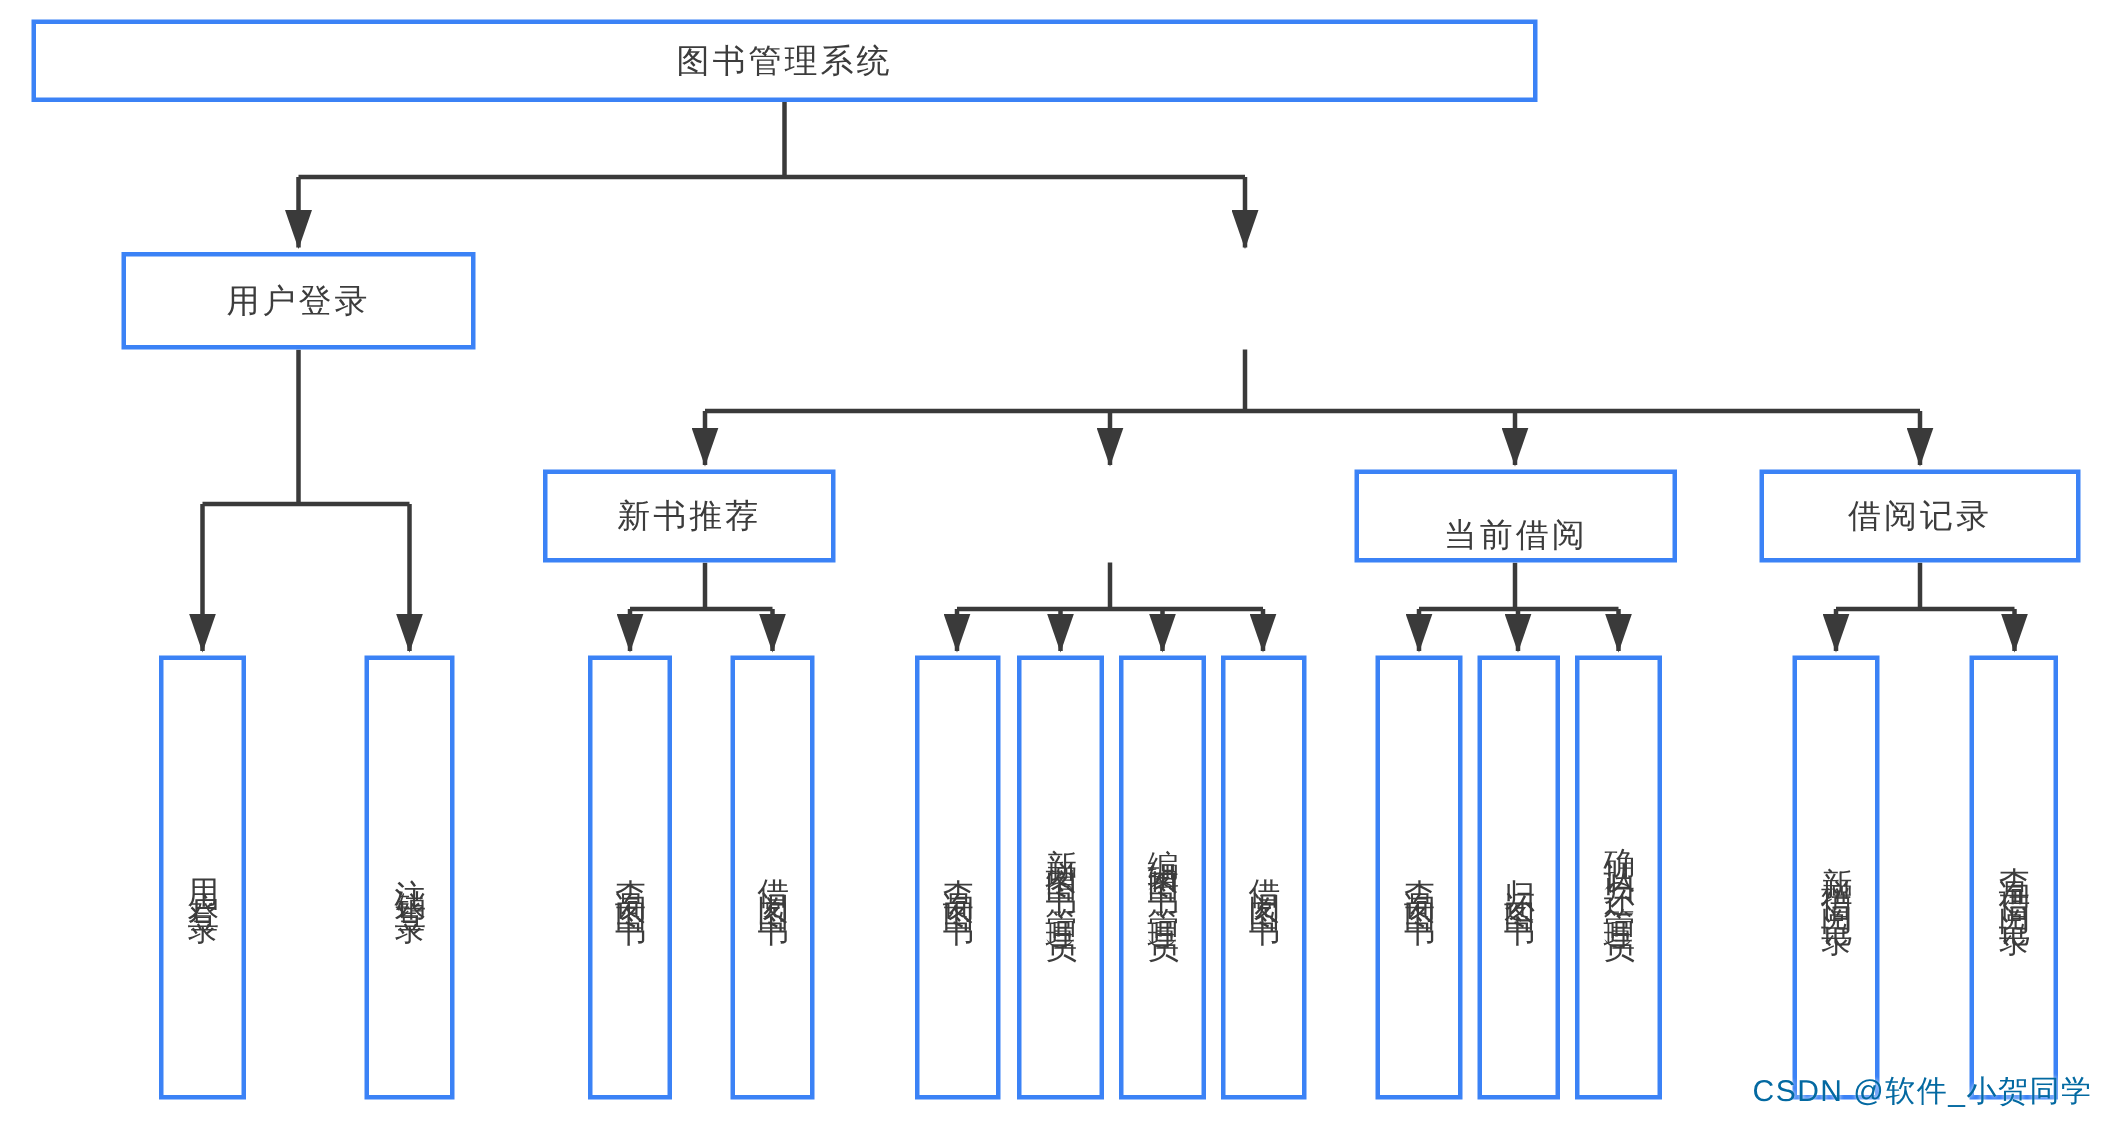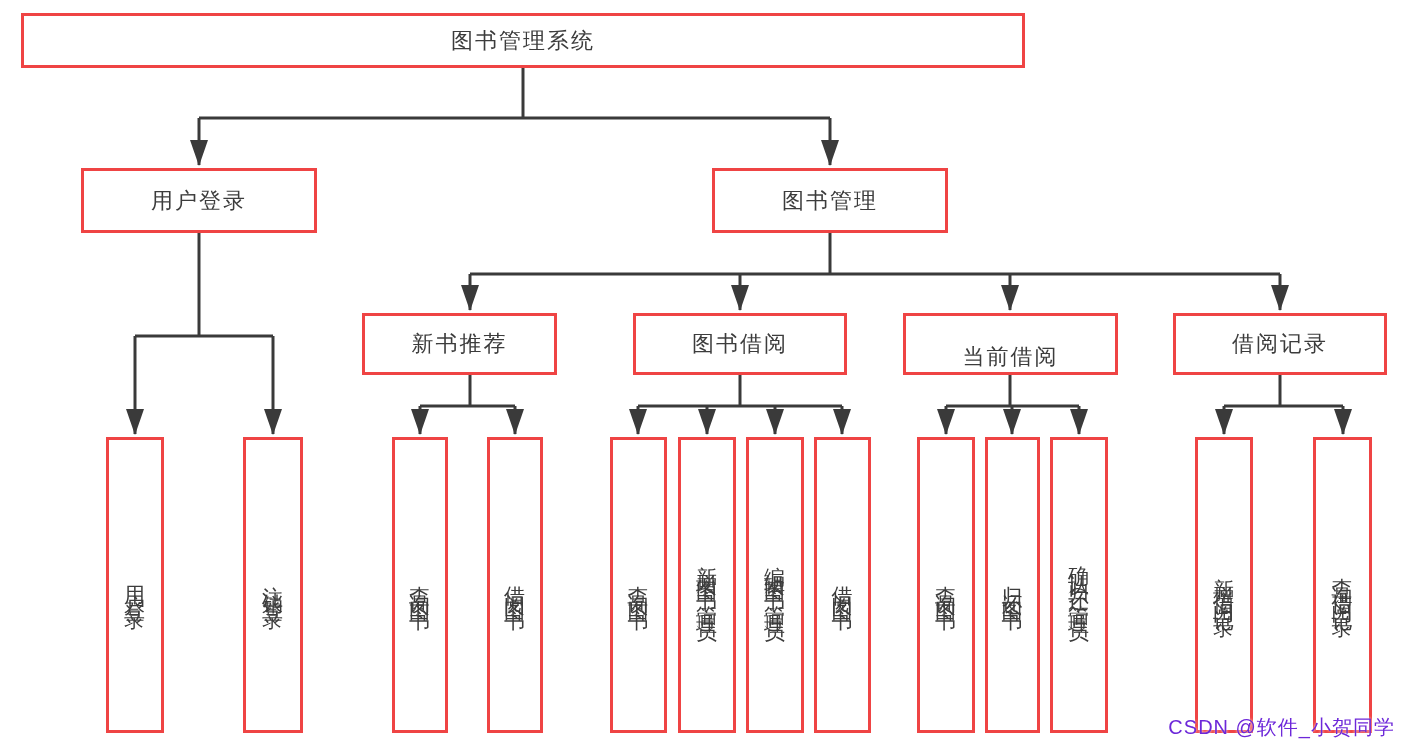--- a/index.html
+++ b/index.html
@@ -18,21 +18,21 @@
   }
   #wires {
     position: absolute;
     left: 0; top: 0;
     width: 1405px;
     height: 747px;
   }
   .box {
     position: absolute;
     box-sizing: border-box;
-    border: 3px solid #ef4444;
+    border: 3px solid #3b82f6;
     background: #ffffff;
     display: flex;
     align-items: center;
     justify-content: center;
     z-index: 2;
   }
   .hlabel {
     font-size: 22px;
     letter-spacing: 2px;
     color: #3c3c3c;
@@ -45,21 +45,21 @@
     letter-spacing: 8px;
     line-height: 1;
     color: #3c3c3c;
     white-space: nowrap;
   }
   .watermark {
     position: absolute;
     right: 10px;
     bottom: 6px;
     font-size: 20px;
-    color: #6d28d9;
+    color: #0369a1;
     letter-spacing: 1px;
     z-index: 5;
     text-shadow: 0 0 3px #ffffff;
     white-space: nowrap;
   }
 </style>
 </head>
 <body>
 
 <div id="stage">
@@ -126,29 +126,23 @@
     </g>
   </svg>
 
   <div class="box" style="left:21px; top:13px; width:1004px; height:55px;">
     <span class="hlabel">图书管理系统</span>
   </div>
 
   <div class="box" style="left:81px; top:168px; width:236px; height:65px;">
     <span class="hlabel">用户登录</span>
   </div>
-  <div class="box" style="left:712px; top:168px; width:236px; height:65px;">
-    <span class="hlabel">图书管理</span>
-  </div>
 
   <div class="box" style="left:362px; top:313px; width:195px; height:62px;">
     <span class="hlabel">新书推荐</span>
-  </div>
-  <div class="box" style="left:633px; top:313px; width:214px; height:62px;">
-    <span class="hlabel">图书借阅</span>
   </div>
   <div class="box" style="left:903px; top:313px; width:215px; height:62px;align-items:flex-end;">
     <span class="hlabel">当前借阅</span>
   </div>
   <div class="box" style="left:1173px; top:313px; width:214px; height:62px;">
     <span class="hlabel">借阅记录</span>
   </div>
 
   <div class="box" style="left:106px; top:437px; width:58px; height:296px;">
     <span class="vlabel">用户登录</span>

